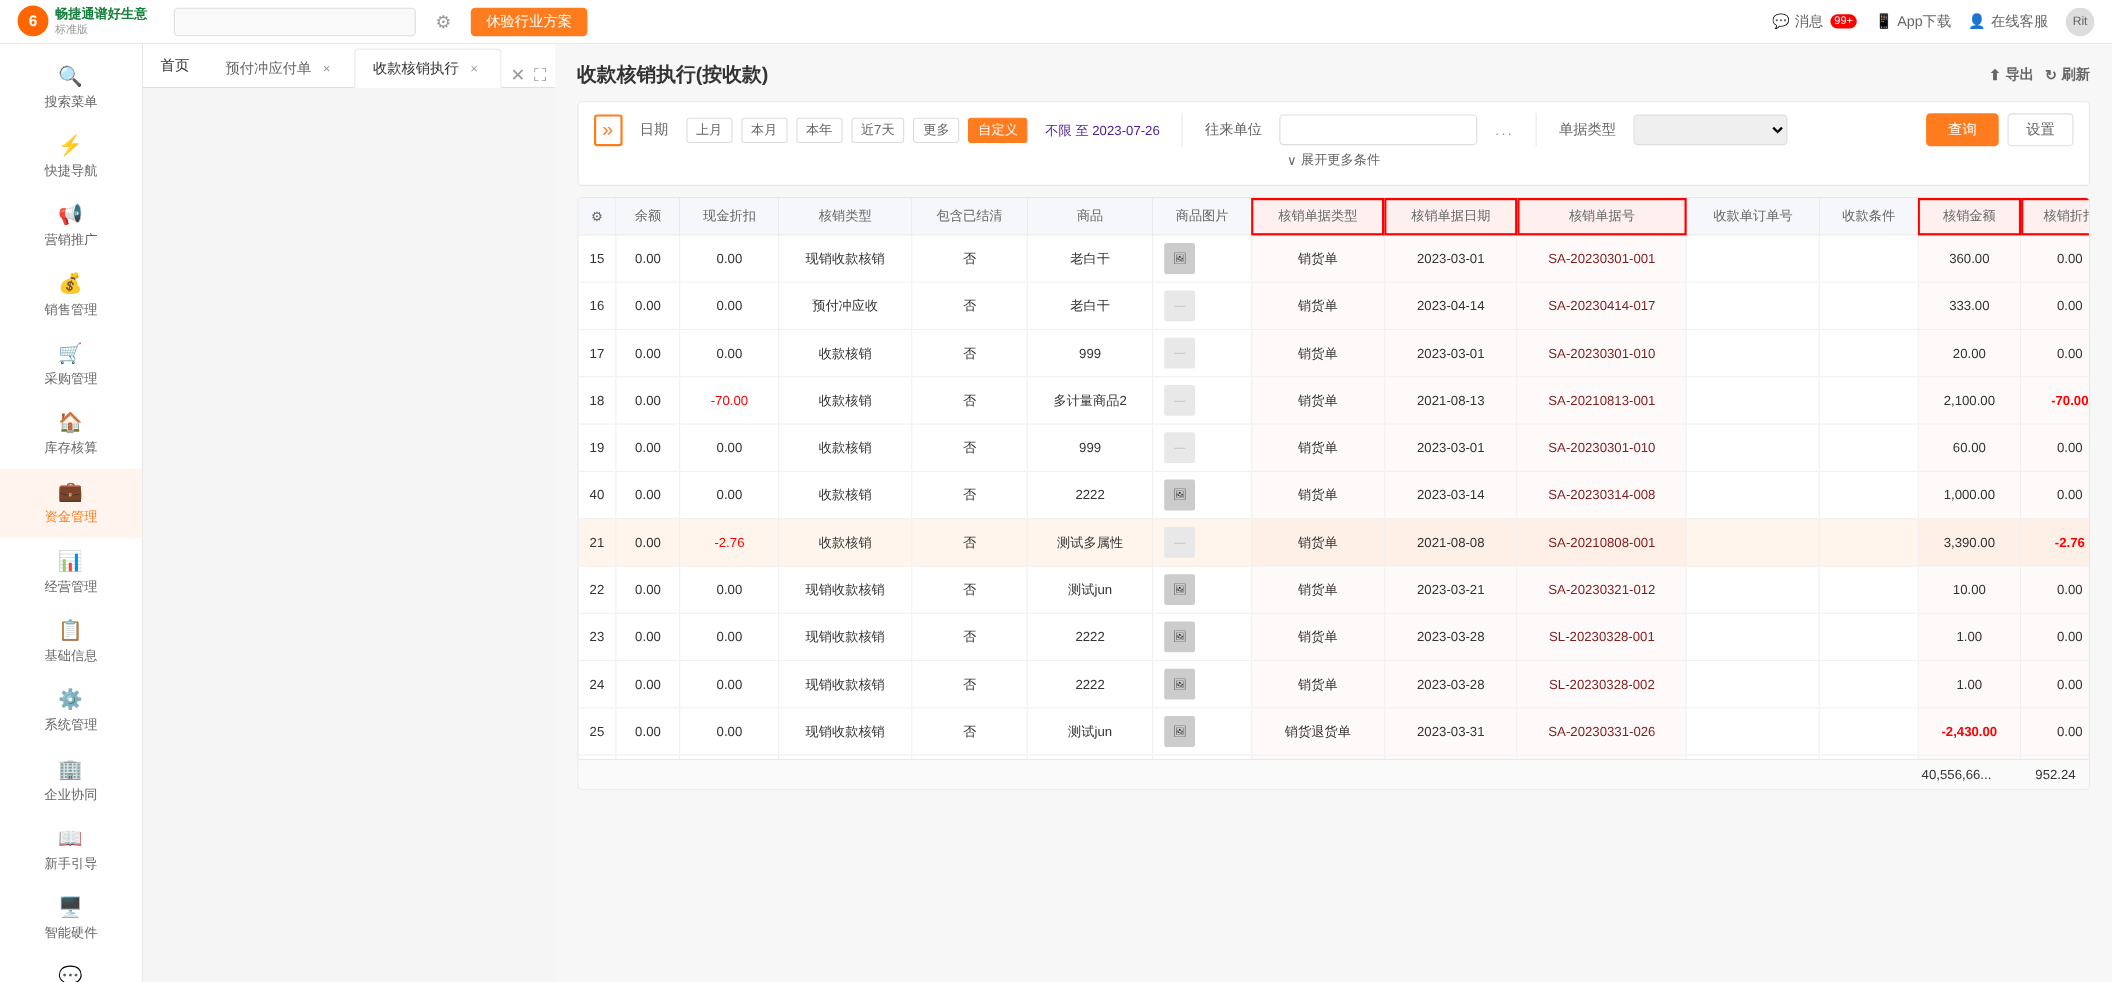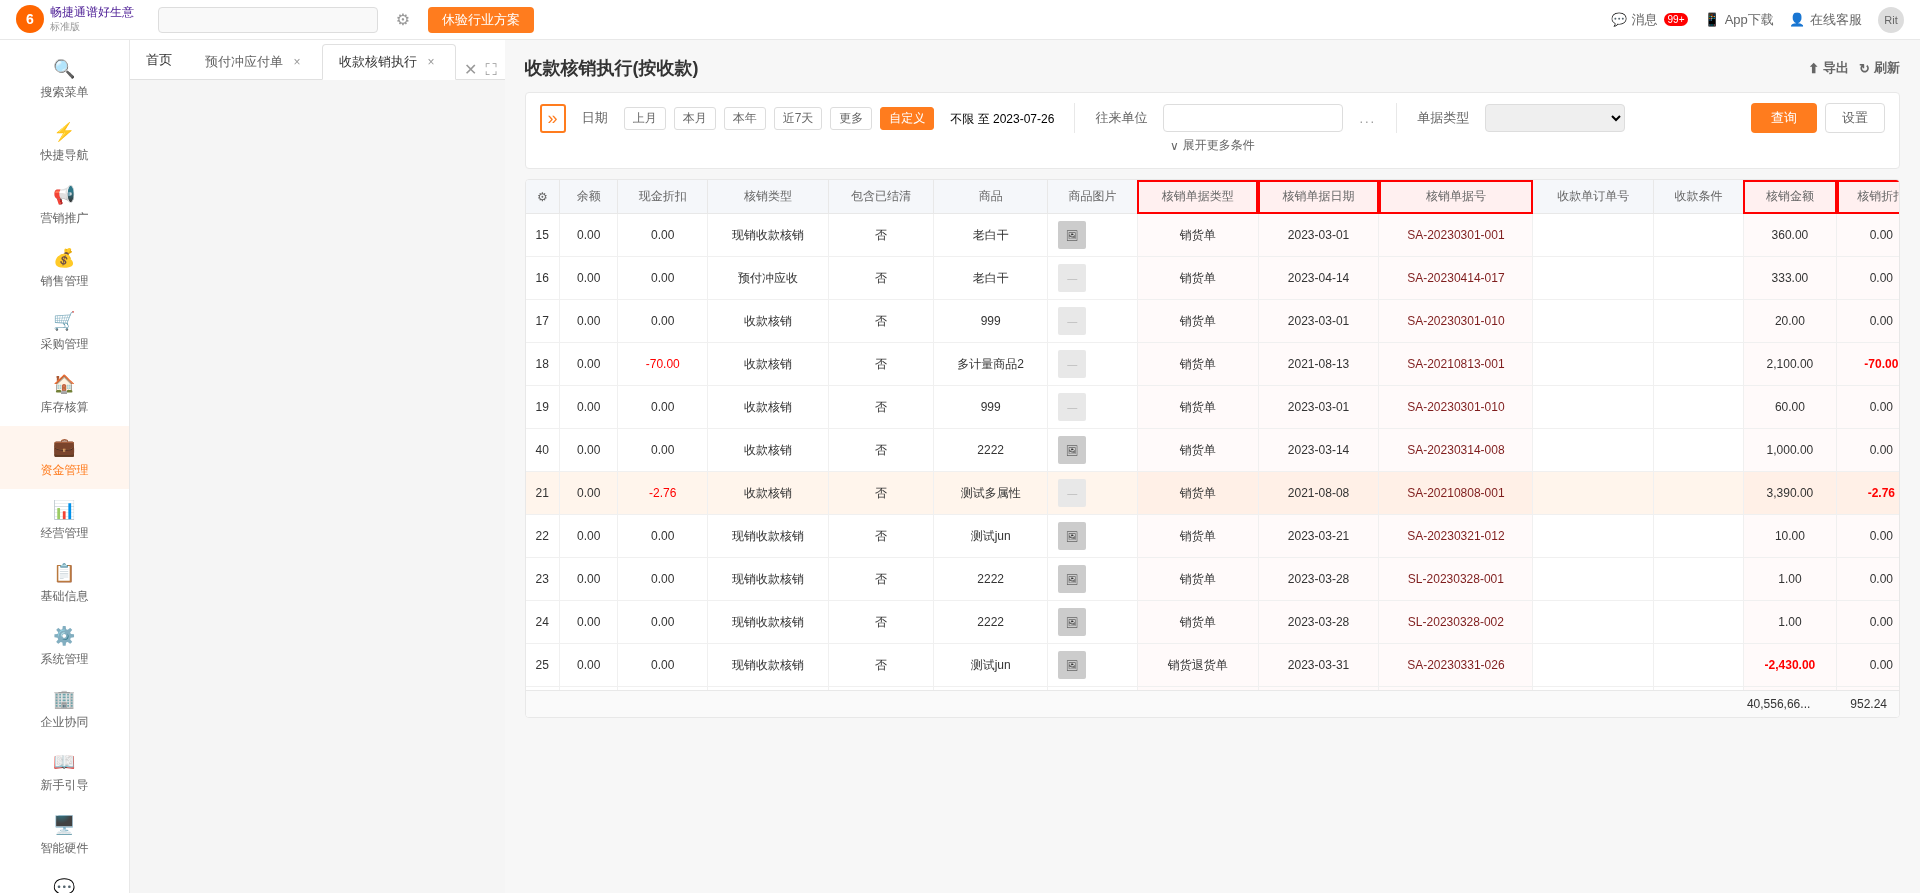--- a/index.html
+++ b/index.html
@@ -2,21 +2,21 @@
 <html><head>
   <meta charset="utf-8">
   <style>
     * { box-sizing: border-box; margin: 0; padding: 0; }
     body { font-family: 'Microsoft YaHei', Arial, sans-serif; font-size: 13px; background: #f5f5f5; color: #333; overflow: hidden; height: 893px; }
 
     
     .top-bar { height: 40px; background: #fff; border-bottom: 1px solid #e8e8e8; display: flex; align-items: center; padding: 0 16px; gap: 12px; }
     .top-bar-logo { width: 130px; display: flex; align-items: center; gap: 6px; }
     .logo-icon { width: 28px; height: 28px; background: #f60; border-radius: 50%; display: flex; align-items: center; justify-content: center; color: white; font-size: 14px; font-weight: bold; }
-    .logo-text { font-size: 12px; color: #4c1d95; line-height: 1.2; }
+    .logo-text { font-size: 12px; color: #15803d; line-height: 1.2; font-weight: bold; }
     .logo-badge { font-size: 10px; color: #999; }
     .top-bar-input { flex: 1; max-width: 220px; height: 26px; border: 1px solid #ddd; border-radius: 4px; padding: 0 8px; font-size: 12px; background: #f9f9f9; }
     .gear-btn { width: 26px; height: 26px; border: none; background: none; cursor: pointer; display: flex; align-items: center; justify-content: center; color: #999; font-size: 16px; }
     .orange-btn { background: #ff7c1e; color: white; border: none; border-radius: 4px; padding: 4px 14px; font-size: 13px; cursor: pointer; }
     .top-bar-right { margin-left: auto; display: flex; align-items: center; gap: 16px; color: #666; font-size: 13px; }
     .badge-red { background: #f00; color: white; border-radius: 10px; font-size: 10px; padding: 1px 4px; margin-left: 2px; }
     .top-right-item { display: flex; align-items: center; gap: 4px; cursor: pointer; }
     .user-avatar { width: 26px; height: 26px; background: #ddd; border-radius: 50%; display: flex; align-items: center; justify-content: center; font-size: 11px; color: #666; }
 
     
@@ -47,21 +47,21 @@
     .export-btn { display: flex; align-items: center; gap: 4px; color: #666; font-size: 13px; cursor: pointer; }
     .refresh-btn { display: flex; align-items: center; gap: 4px; color: #666; font-size: 13px; cursor: pointer; }
 
     
     .filter-bar { background: #fff; border: 1px solid #e8e8e8; border-radius: 4px; padding: 10px 14px; margin-bottom: 10px; }
     .filter-row { display: flex; align-items: center; gap: 16px; flex-wrap: nowrap; }
     .filter-label { color: #666; font-size: 13px; white-space: nowrap; }
     .date-options { display: flex; gap: 8px; align-items: center; }
     .date-btn { padding: 2px 8px; border: 1px solid #ddd; border-radius: 3px; cursor: pointer; font-size: 12px; color: #666; background: #fff; }
     .date-btn.custom { background: #ff7c1e; color: white; border-color: #ff7c1e; }
-    .date-range { font-size: 12px; color: #000000; margin-top: 2px; }
+    .date-range { font-size: 12px; color: #4c1d95; margin-top: 2px; }
     .filter-divider { width: 1px; height: 30px; background: #e8e8e8; margin: 0 4px; }
     .filter-input { height: 28px; border: 1px solid #ddd; border-radius: 4px; padding: 0 8px; font-size: 12px; min-width: 160px; }
     .filter-dots { color: #999; letter-spacing: 2px; }
     .filter-select { height: 28px; border: 1px solid #ddd; border-radius: 4px; padding: 0 8px; font-size: 12px; min-width: 140px; }
     .query-btn { background: #ff7c1e; color: white; border: none; border-radius: 4px; padding: 5px 20px; font-size: 13px; cursor: pointer; }
     .settings-btn { border: 1px solid #ddd; background: #fff; color: #666; border-radius: 4px; padding: 5px 16px; font-size: 13px; cursor: pointer; }
     .expand-btn { display: flex; align-items: center; gap: 4px; color: #666; font-size: 12px; cursor: pointer; }
     .expand-row { display: flex; justify-content: center; margin: 4px 0; }
 
     

